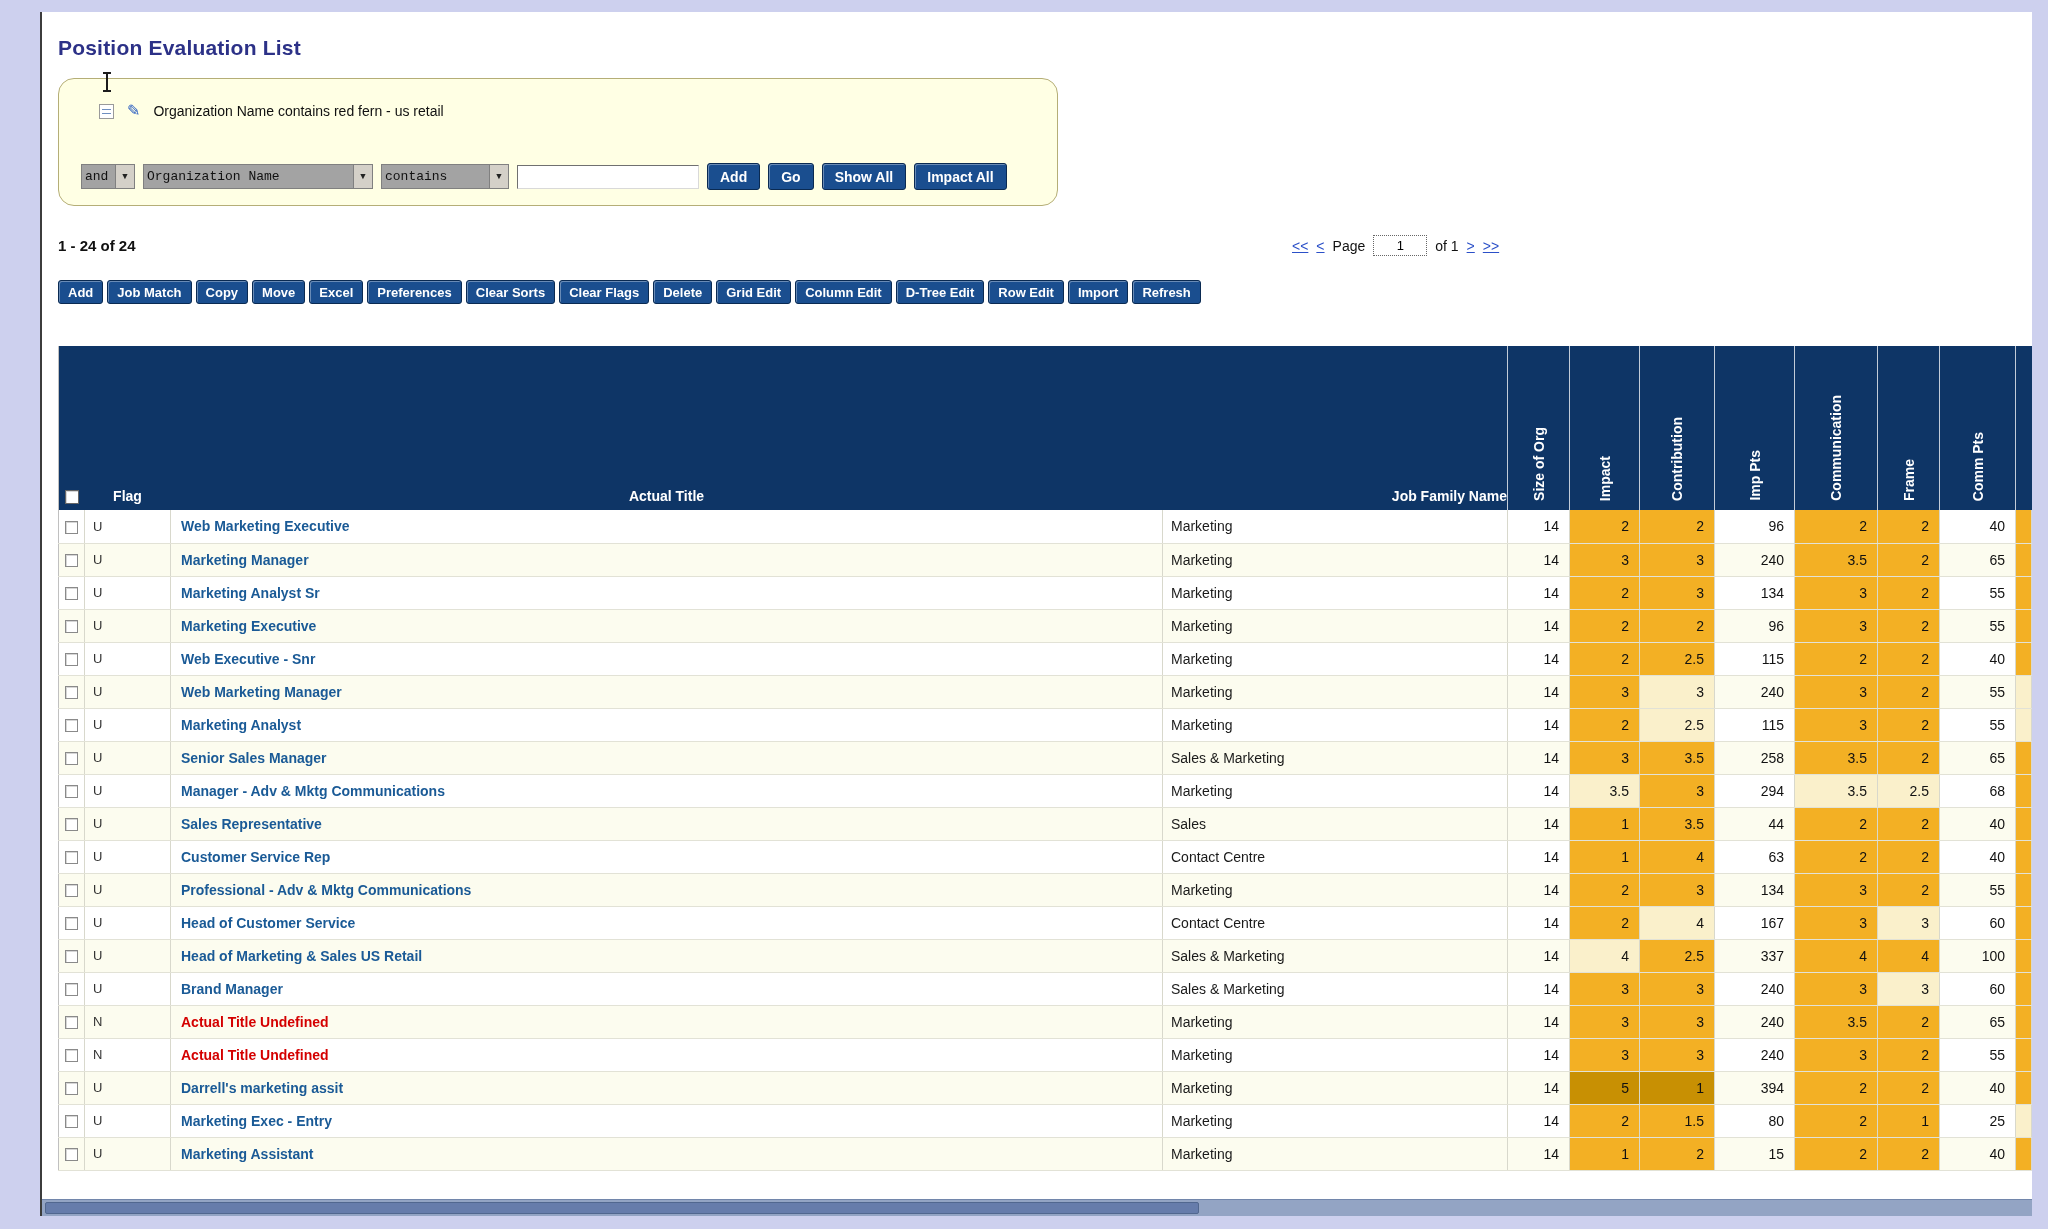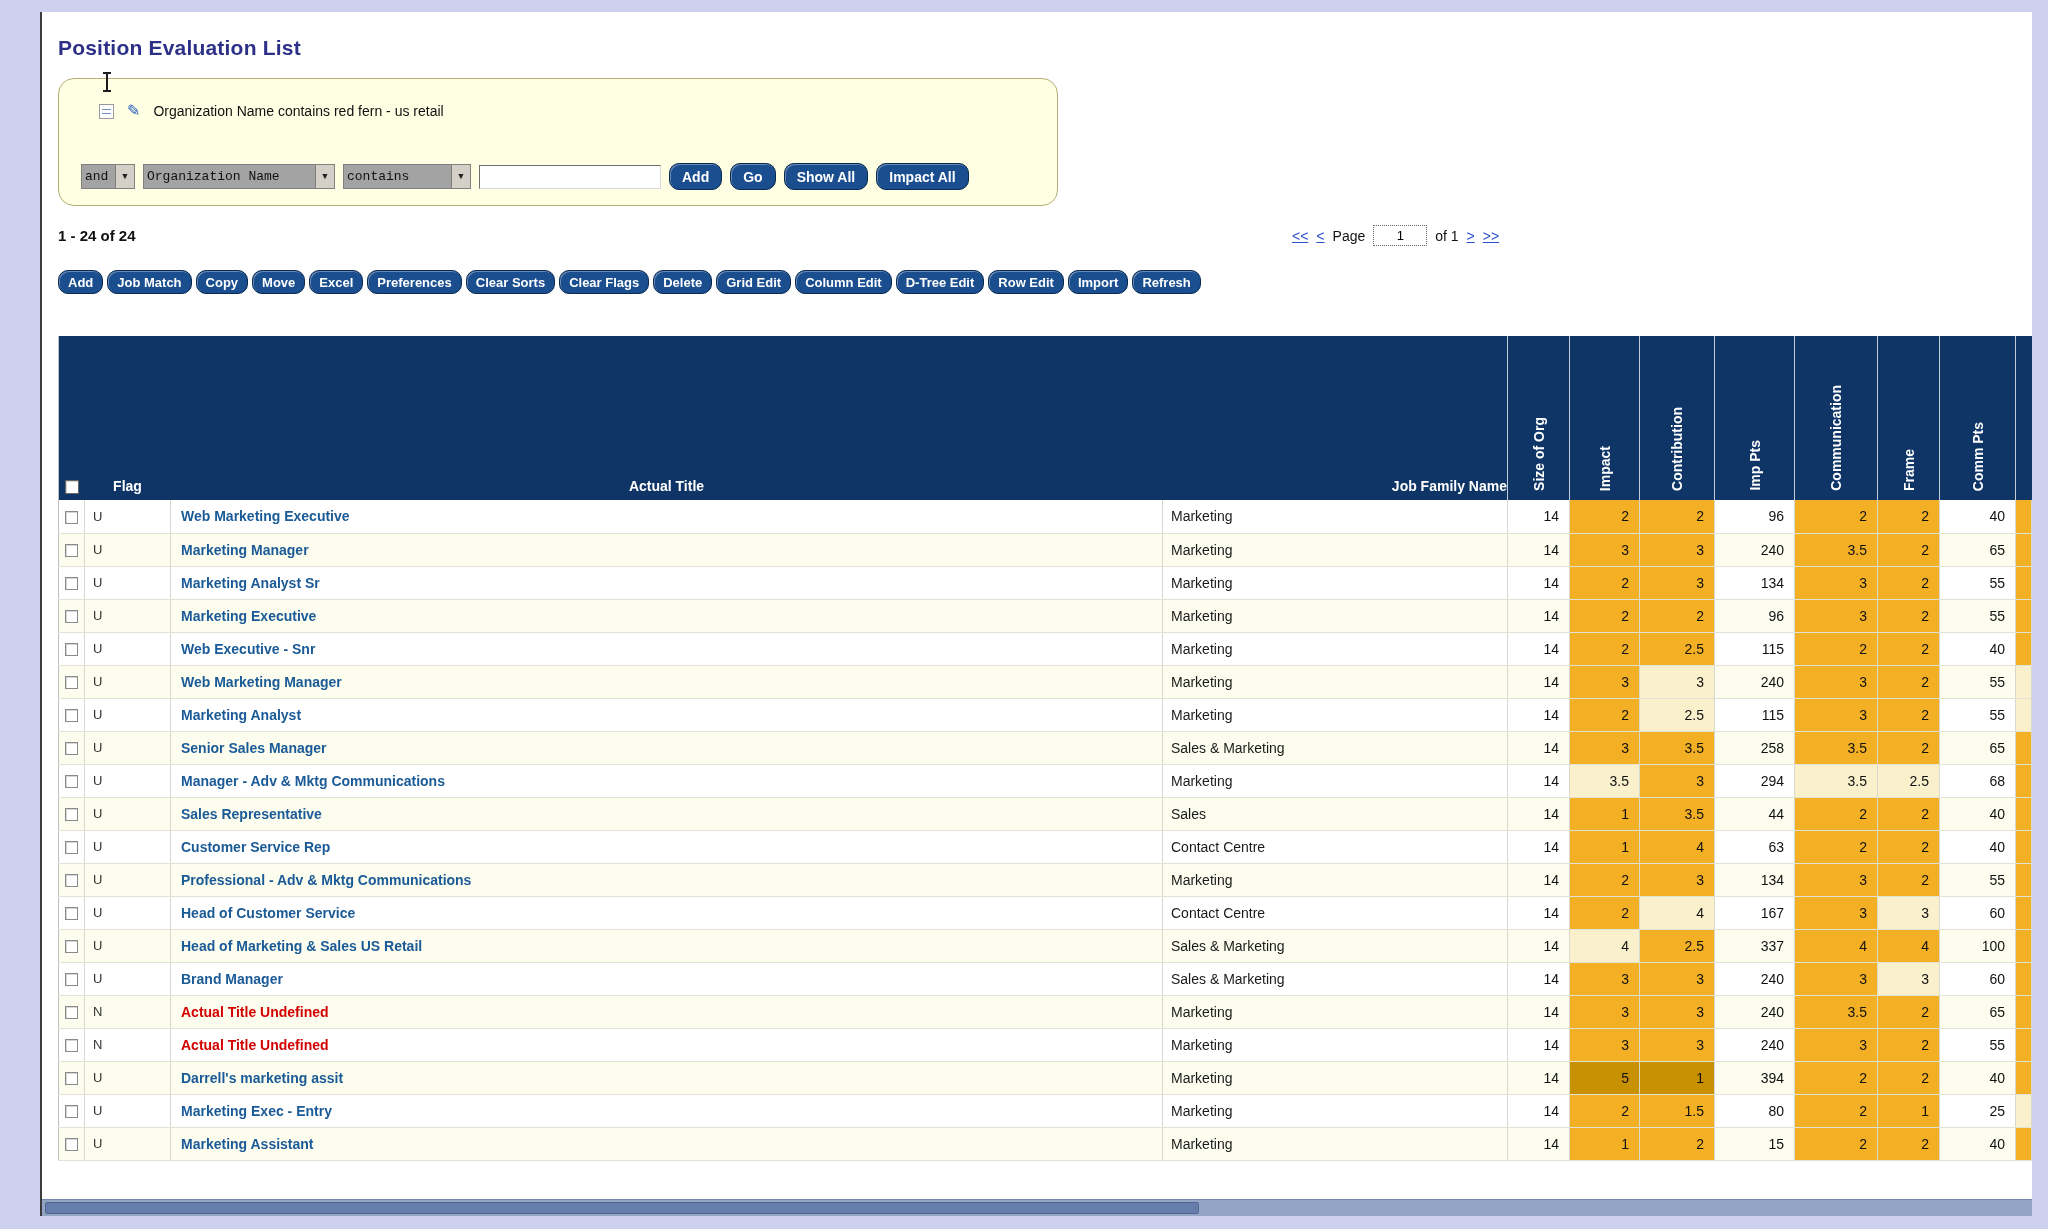--- a/index.html
+++ b/index.html
@@ -44,27 +44,27 @@
     display:flex; align-items:center; justify-content:center;
     font-size:9px; color:#222;
   }
   .win-input{
     height:24px; width:182px; border:1px solid #808080; background:#fff;
     border-color:#707070 #d9d9d9 #d9d9d9 #707070; font-size:13px; padding:0 4px;
     font-family:"Liberation Sans", sans-serif;
   }
   .btn{
     height:27px; padding:0 12px; background:#1a4e8f; color:#fff;
-    font-weight:bold; font-size:14px; border:1px solid #0a2a52; border-radius:10px;
+    font-weight:bold; font-size:14px; border:1px solid #0a2a52; border-radius:3px;
     box-shadow:inset 1px 1px 0 rgba(255,255,255,.35);
     font-family:"Liberation Sans", sans-serif; cursor:pointer; white-space:nowrap;
   }
   .btn.tb{height:24px; font-size:13px; padding:0 9px;}
   
-  .page-row{position:relative; margin-top:18px; height:26px;}
+  .page-row{position:relative; margin-top:28px; height:26px;}
   .range{position:absolute; left:16px; top:3px; font-size:15px; font-weight:bold; color:#111;}
   .pager{position:absolute; left:1250px; top:1px; display:flex; align-items:center; gap:8px; font-size:14px;}
   .pager a{color:#2b50c8; text-decoration:underline; cursor:pointer;}
   .plabel{color:#111;}
   .page-input{
     width:54px; height:21px; border:1px dotted #666; background:#fff;
     text-align:center; font-size:13px; font-family:"Liberation Sans", sans-serif;
   }
   
   #toolbar{margin:20px 0 0 16px; display:flex; gap:4px; flex-wrap:nowrap;}
@@ -129,21 +129,21 @@
     <div class="filter-summary">
       <span class="icon-grid"></span>
       <span class="icon-pencil">✎</span>
       <span class="summary-text">Organization Name contains red fern - us retail</span>
     </div>
     <div class="filter-controls">
       <span class="win-select" style="width:54px">
         <span class="sel-val">and</span>
         <span class="sel-arrow">▼</span>
       </span>
-      <span class="win-select" style="width:192px">
+      <span class="win-select" style="width:230px">
         <span class="sel-val">Organization Name</span>
         <span class="sel-arrow">▼</span>
       </span>
       <span class="win-select" style="width:128px">
         <span class="sel-val">contains</span>
         <span class="sel-arrow">▼</span>
       </span>
       <input class="win-input" type="text" value="" style="">
       <button class="btn">Add</button>
       <button class="btn">Go</button>

